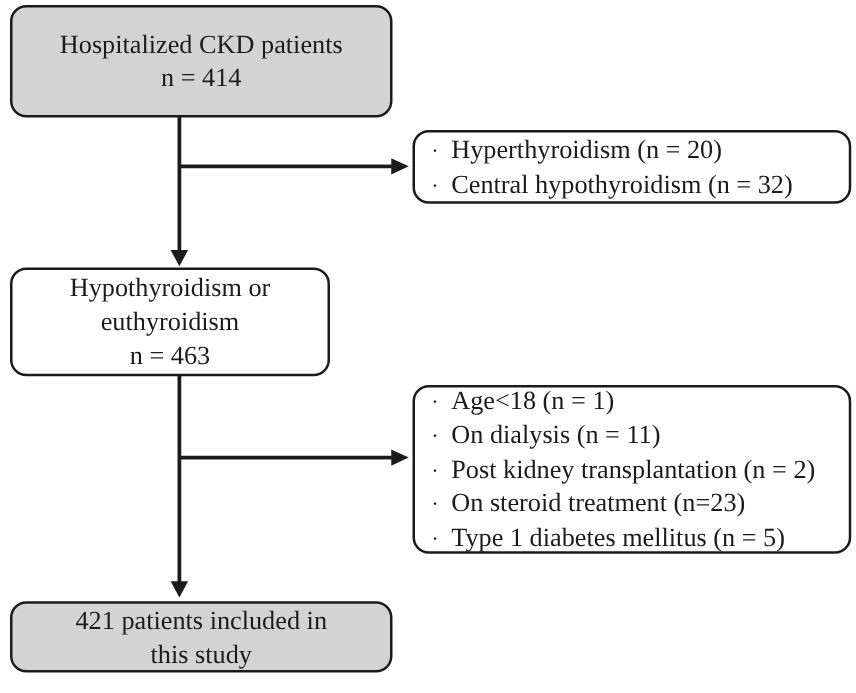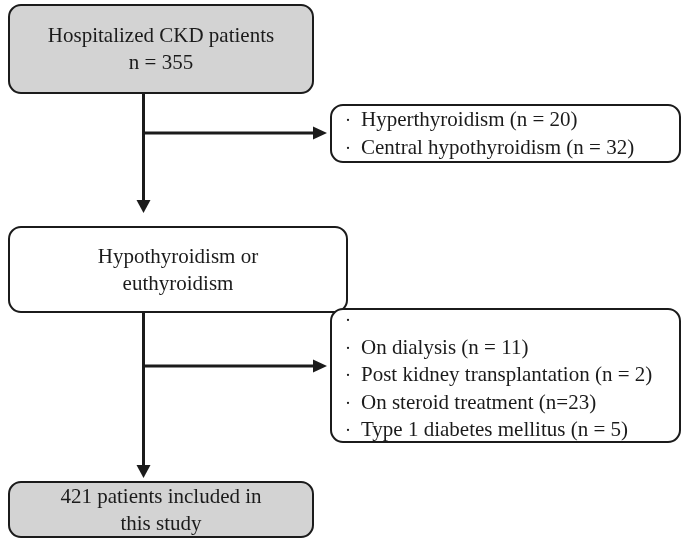--- a/index.html
+++ b/index.html
@@ -72,42 +72,44 @@
       <line x1="143.5" y1="300" x2="143.5" y2="467"></line>
       <polygon points="136.5,465 150.5,465 143.5,478" stroke="none"></polygon>
 
       <line x1="143.5" y1="366" x2="315" y2="366"></line>
       <polygon points="313,359.5 313,372.5 327,366" stroke="none"></polygon>
     </g>
   </svg>
 
   <div class="box center-box fill-gray" style="left:8px; top:4px; width:306px; height:90px;">
     <div>Hospitalized CKD patients</div>
-    <div>n = 355</div>
+    <div>n = 414</div>
   </div>
 
   <div class="box excl-box fill-white" style="left:330px; top:104px; width:351px; height:59px;">
     <div class="excl-row">
       <span class="bullet">·</span>
       <span>Hyperthyroidism (n = 20)</span>
     </div>
     <div class="excl-row">
       <span class="bullet">·</span>
       <span>Central hypothyroidism (n = 32)</span>
     </div>
   </div>
 
-  <div class="box center-box fill-white" style="left:8px; top:226px; width:340px; height:87px;">
+  <div class="box center-box fill-white" style="left:8px; top:214px; width:256px; height:87px;">
     <div>Hypothyroidism or</div>
     <div>euthyroidism</div>
+    <div>n = 463</div>
   </div>
 
   <div class="box excl-box fill-white" style="left:330px; top:308px; width:351px; height:135px;">
     <div class="excl-row">
       <span class="bullet">·</span>
+      <span>Age&lt;18 (n = 1)</span>
     </div>
     <div class="excl-row">
       <span class="bullet">·</span>
       <span>On dialysis (n = 11)</span>
     </div>
     <div class="excl-row">
       <span class="bullet">·</span>
       <span>Post kidney transplantation (n = 2)</span>
     </div>
     <div class="excl-row">

